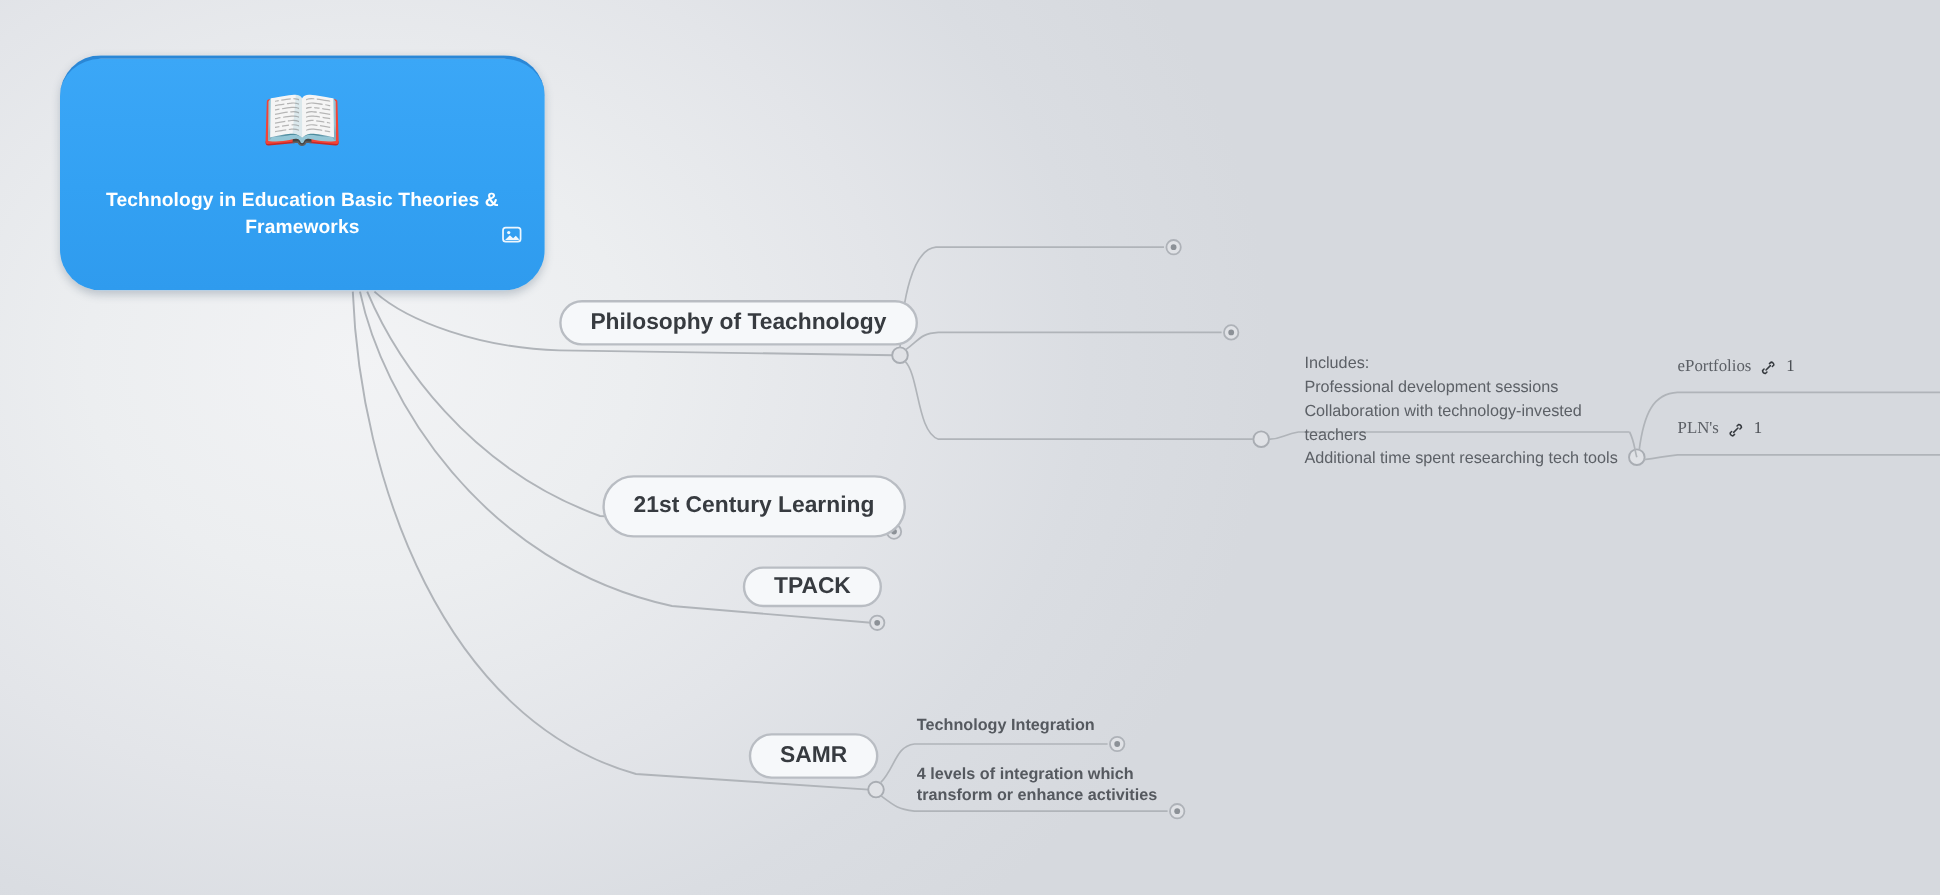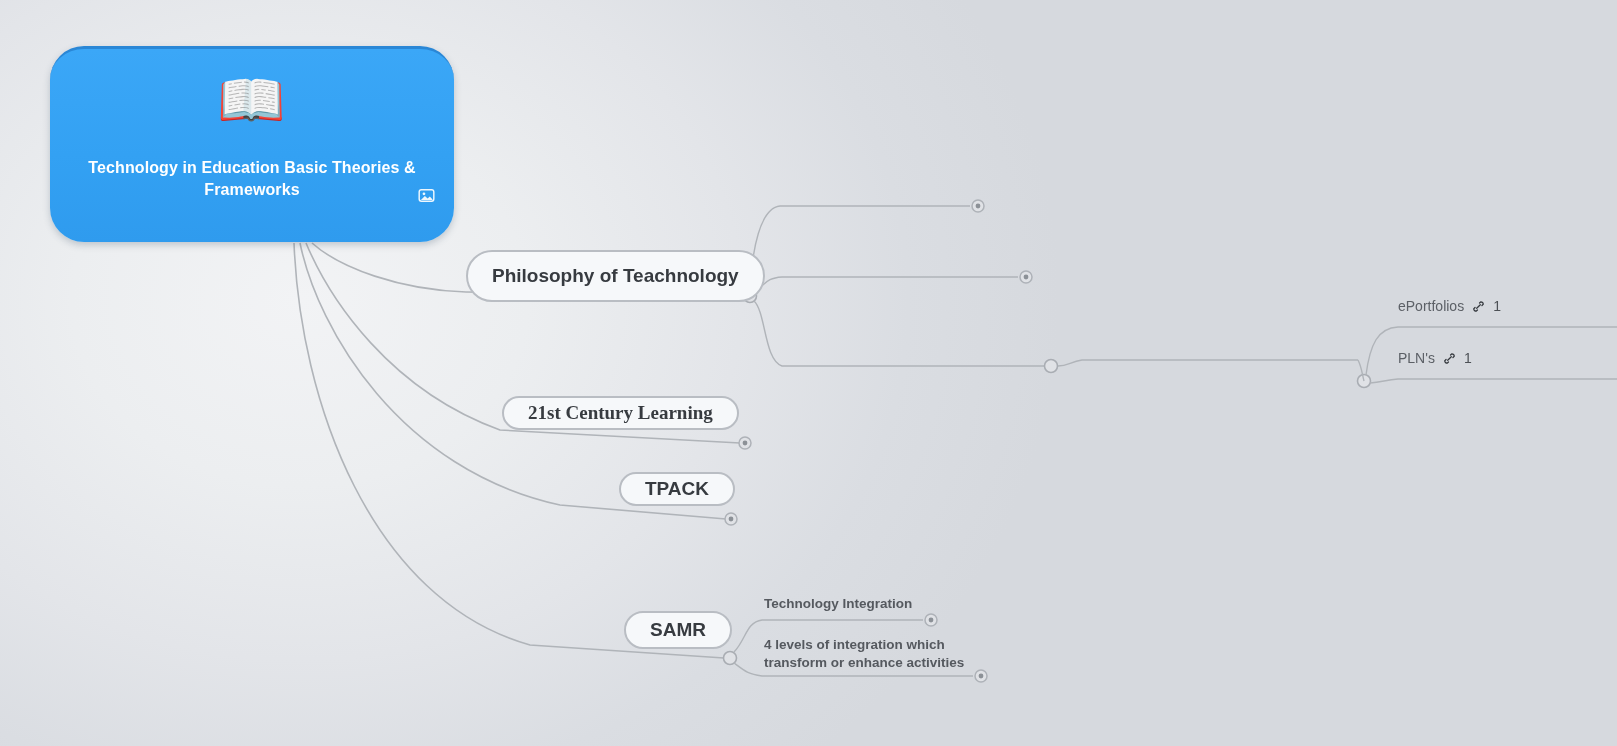--- a/index.html
+++ b/index.html
@@ -139,20 +139,21 @@
   
   .linknode {
     position: absolute;
     display: flex;
     align-items: center;
     gap: 7px;
     color: #5c6066;
     font-size: 14px;
     font-weight: normal;
     white-space: nowrap;
+    font-family: Liberation Serif, serif;
   }
   .linknode .chain {
     display: inline-flex;
     align-items: center;
   }
   .linknode .cnt {
     color: #4c5055;
     font-size: 14px;
   }
 </style>
@@ -218,39 +219,44 @@
     <div id="root-emoji">📖</div>
     <div id="root-title">Technology in Education
 Basic Theories &amp; Frameworks</div>
     <svg id="root-image-badge" viewBox="0 0 20 20">
       <rect x="1.4" y="3.2" width="17.2" height="13.6" rx="2.6" fill="none" stroke="#ffffff" stroke-width="1.7"></rect>
       <circle cx="7" cy="8" r="1.6" fill="#ffffff"></circle>
       <path d="M3.4 15.2 L8.1 10.6 L11.3 13.6 L13.9 11.2 L16.9 14.4 L16.9 15.2 Z" fill="#ffffff"></path>
     </svg>
   </div>
 
-  <div class="pill" style="left:466px; top:250px; height:52px;">
+  <div class="pill" style="left:466px; top:250px; height:38px;">
     <span>Philosophy of Teachnology</span>
   </div>
 
-  <div class="pill" style="left:502px; top:396px; height:34px;font-family:Liberation Serif, serif;">
+  <div class="pill" style="left:502px; top:396px; height:52px;">
     <span>21st Century Learning</span>
   </div>
 
   <div class="pill" style="left:619px; top:472px; height:34px;">
     <span>TPACK</span>
   </div>
 
   <div class="pill" style="left:624px; top:611px; height:38px;">
     <span>SAMR</span>
   </div>
 
 
 
 
+  <div class="leaf regular" style="left:1087px; top:293px; width:275px;">Includes:
+Professional development sessions
+Collaboration with technology-invested
+teachers
+Additional time spent researching tech tools</div>
 
   <div class="linknode" style="left:1398px; top:298px;">
     <span>ePortfolios</span>
     <span class="chain">
       <svg width="15" height="15" viewBox="0 0 20 20">
         <path d="M7.6 12.4 L12.4 7.6" stroke="#35393e" stroke-width="1.7" fill="none" stroke-linecap="round"></path>
         <path d="M8.6 14.6 L6.9 16.3 A3.1 3.1 0 0 1 3.7 13.1 L5.4 11.4" stroke="#35393e" stroke-width="1.7" fill="none" stroke-linecap="round"></path>
         <path d="M11.4 5.4 L13.1 3.7 A3.1 3.1 0 0 1 16.3 6.9 L14.6 8.6" stroke="#35393e" stroke-width="1.7" fill="none" stroke-linecap="round"></path>
       </svg>
     </span>

